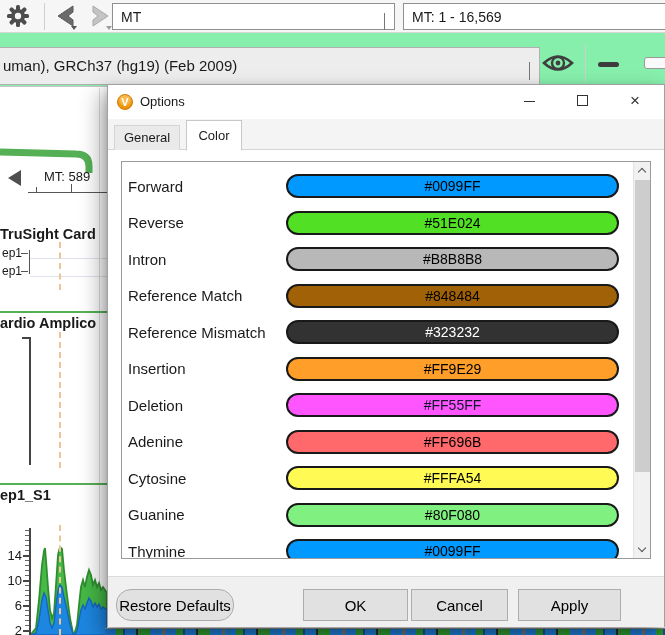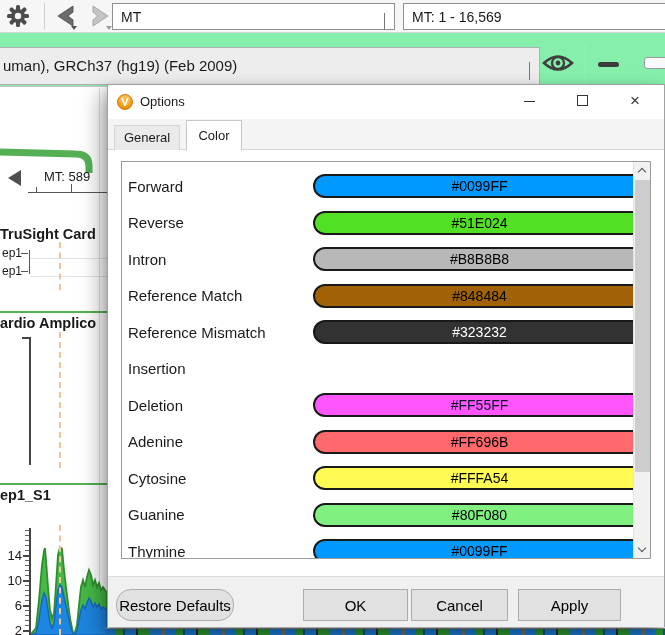--- a/index.html
+++ b/index.html
@@ -58,21 +58,21 @@
   #max-glyph { position:absolute; left:9px; top:8px; width:11px; height:11px; border:1px solid #333; }
   #close-btn { font-size:17px; color:#333; line-height:26px; }
 
   #tabstrip { left:0; top:34px; width:100%; height:31px; background:#f4f4f4; border-bottom:1px solid #d5d5d5; }
   .tab { position:absolute; text-align:center; font-size:13px; cursor:pointer; }
   #tab-general { left:6px; top:6px; width:66px; height:25px; line-height:24px; background:#eaeaea; border:1px solid #d5d5d5; border-bottom:none;text-align:center; }
   #tab-color { left:78px; top:1px; width:56px; height:31px; line-height:29px; background:#fff; border:1px solid #c8c8c8; border-bottom:1px solid #fff; z-index:2; }
 
   #scroll-area { left:13px; top:76px; width:530px; height:398px; border:1px solid #9b9b9b; background:#fff; overflow:hidden; }
   #color-list { padding-top:6px; }
-  .color-row { height:36.5px; display:flex; align-items:center;gap:27px; }
+  .color-row { height:36.5px; display:flex; align-items:center; }
   .row-label { margin-left:6px; width:158px; font-size:15px; white-space:nowrap; }
   .swatch { width:333px; height:24px; border:2px solid #191919; border-radius:12px; font-size:14px;
     font-family:"Liberation Sans","DejaVu Sans",sans-serif; text-align:center; line-height:20px; cursor:pointer; }
 
   #vscroll { position:absolute; left:511px; top:0; width:17px; height:396px; background:#f1f1f1; border-left:1px solid #e2e2e2; }
   .sb-btn { position:absolute; left:0; width:17px; height:17px; background:#f1f1f1; border:none; cursor:pointer; }
   .sb-chev { position:absolute; left:5px; width:6px; height:6px; border-right:1.5px solid #505050; border-bottom:1.5px solid #505050; }
   #sb-up .sb-chev { top:7px; transform:rotate(-135deg); }
   #sb-down .sb-chev { bottom:7px; transform:rotate(45deg); }
   #sb-thumb { position:absolute; left:1px; top:18px; width:15px; height:292px; background:#cdcdcd; }
@@ -235,20 +235,21 @@
     <button class="swatch" style="background: #a16207; color: rgb(0, 0, 0);">#848484</button>
   </div>
 
   <div class="color-row">
     <span class="row-label">Reference Mismatch</span>
     <button class="swatch" style="background: rgb(50, 50, 50); color: rgb(255, 255, 255);">#323232</button>
   </div>
 
   <div class="color-row">
     <span class="row-label">Insertion</span>
+    <button class="swatch" style="background: rgb(255, 158, 41); color: rgb(0, 0, 0);">#FF9E29</button>
   </div>
 
   <div class="color-row">
     <span class="row-label">Deletion</span>
     <button class="swatch" style="background: rgb(255, 85, 255); color: #0f172a;">#FF55FF</button>
   </div>
 
   <div class="color-row">
     <span class="row-label">Adenine</span>
     <button class="swatch" style="background: rgb(255, 105, 107); color: rgb(0, 0, 0);">#FF696B</button>

